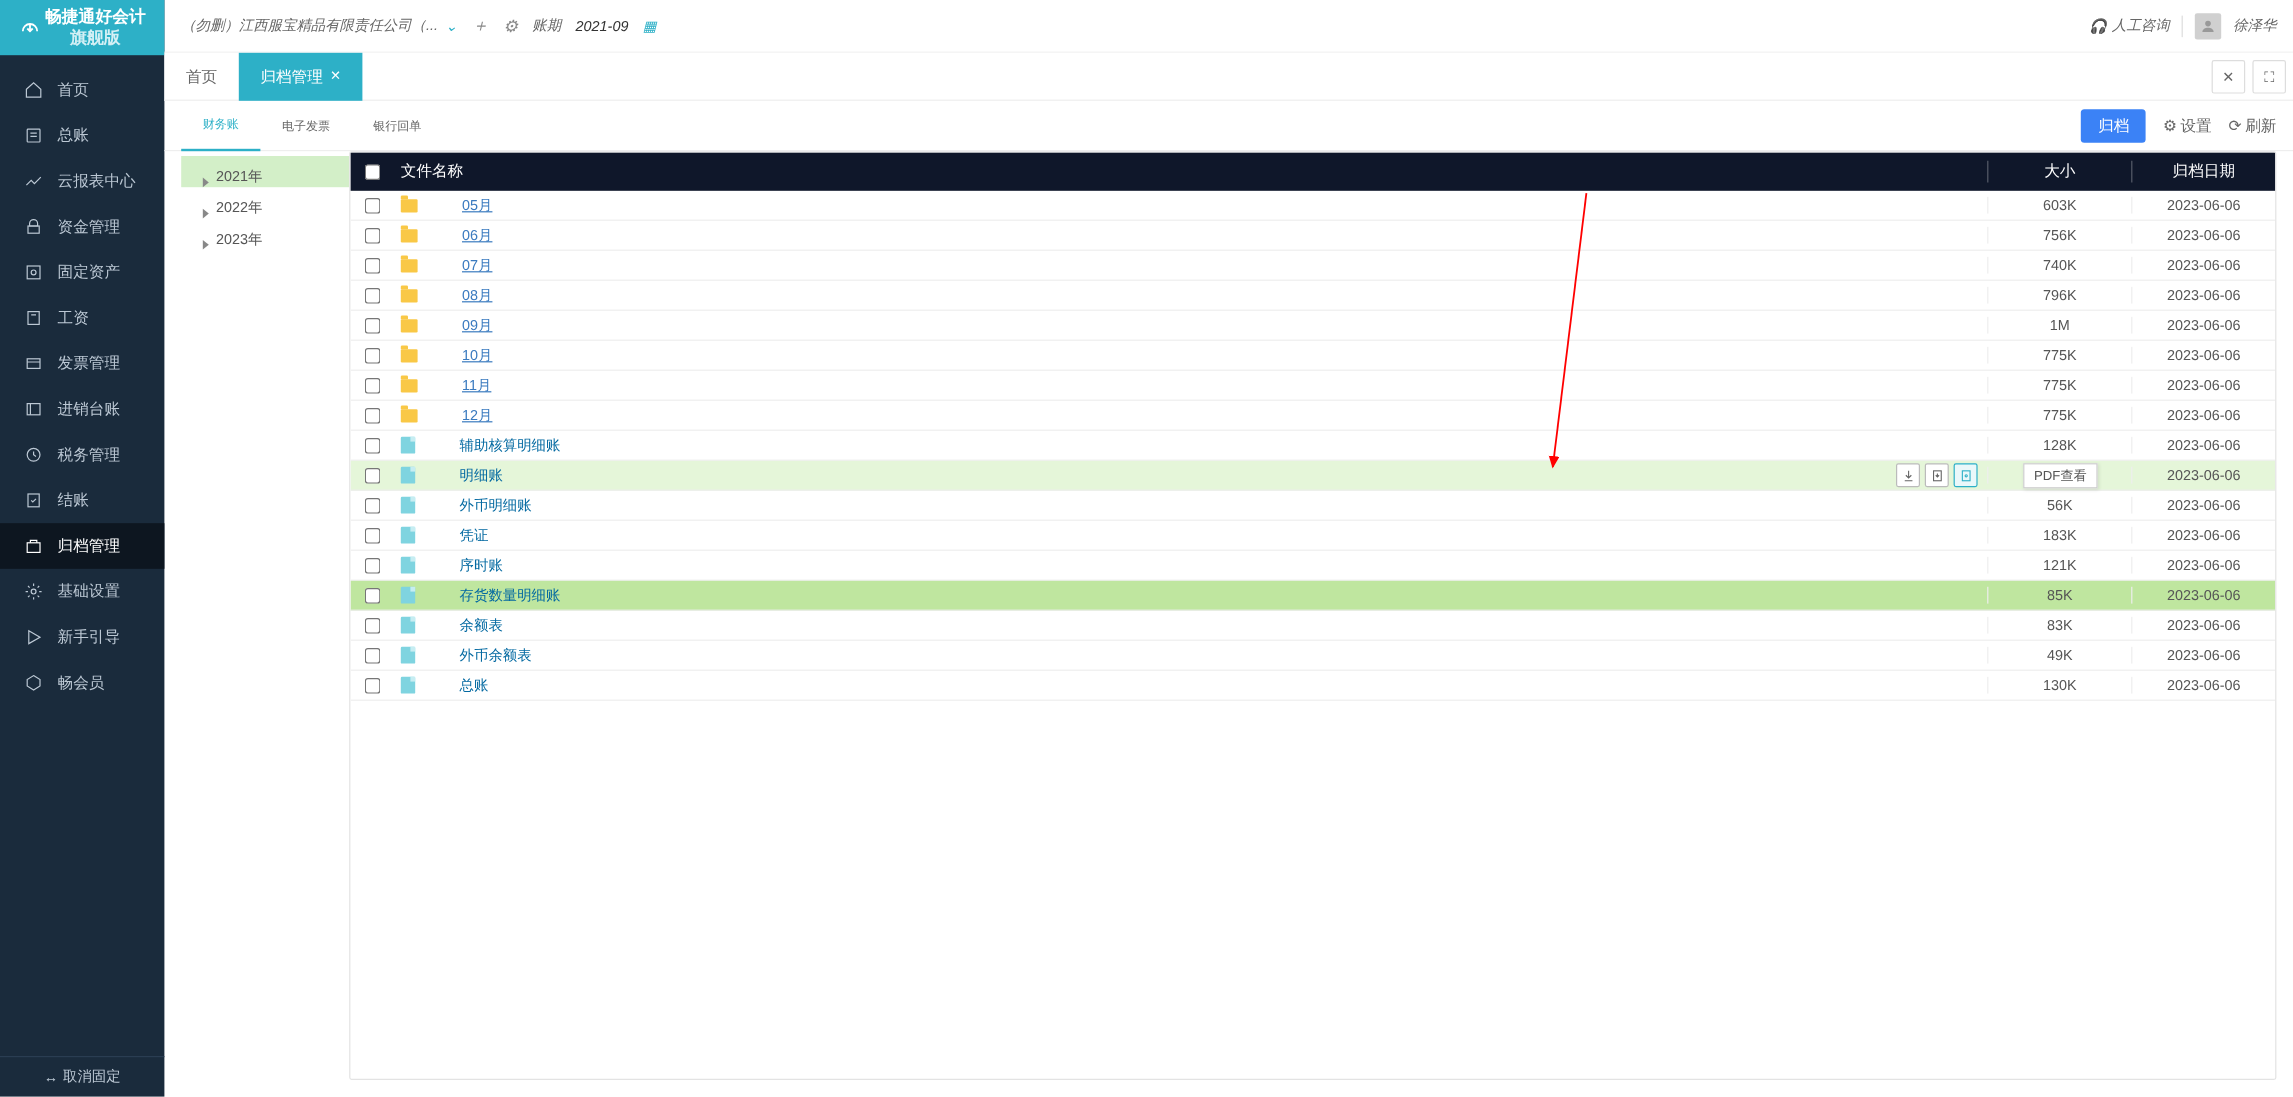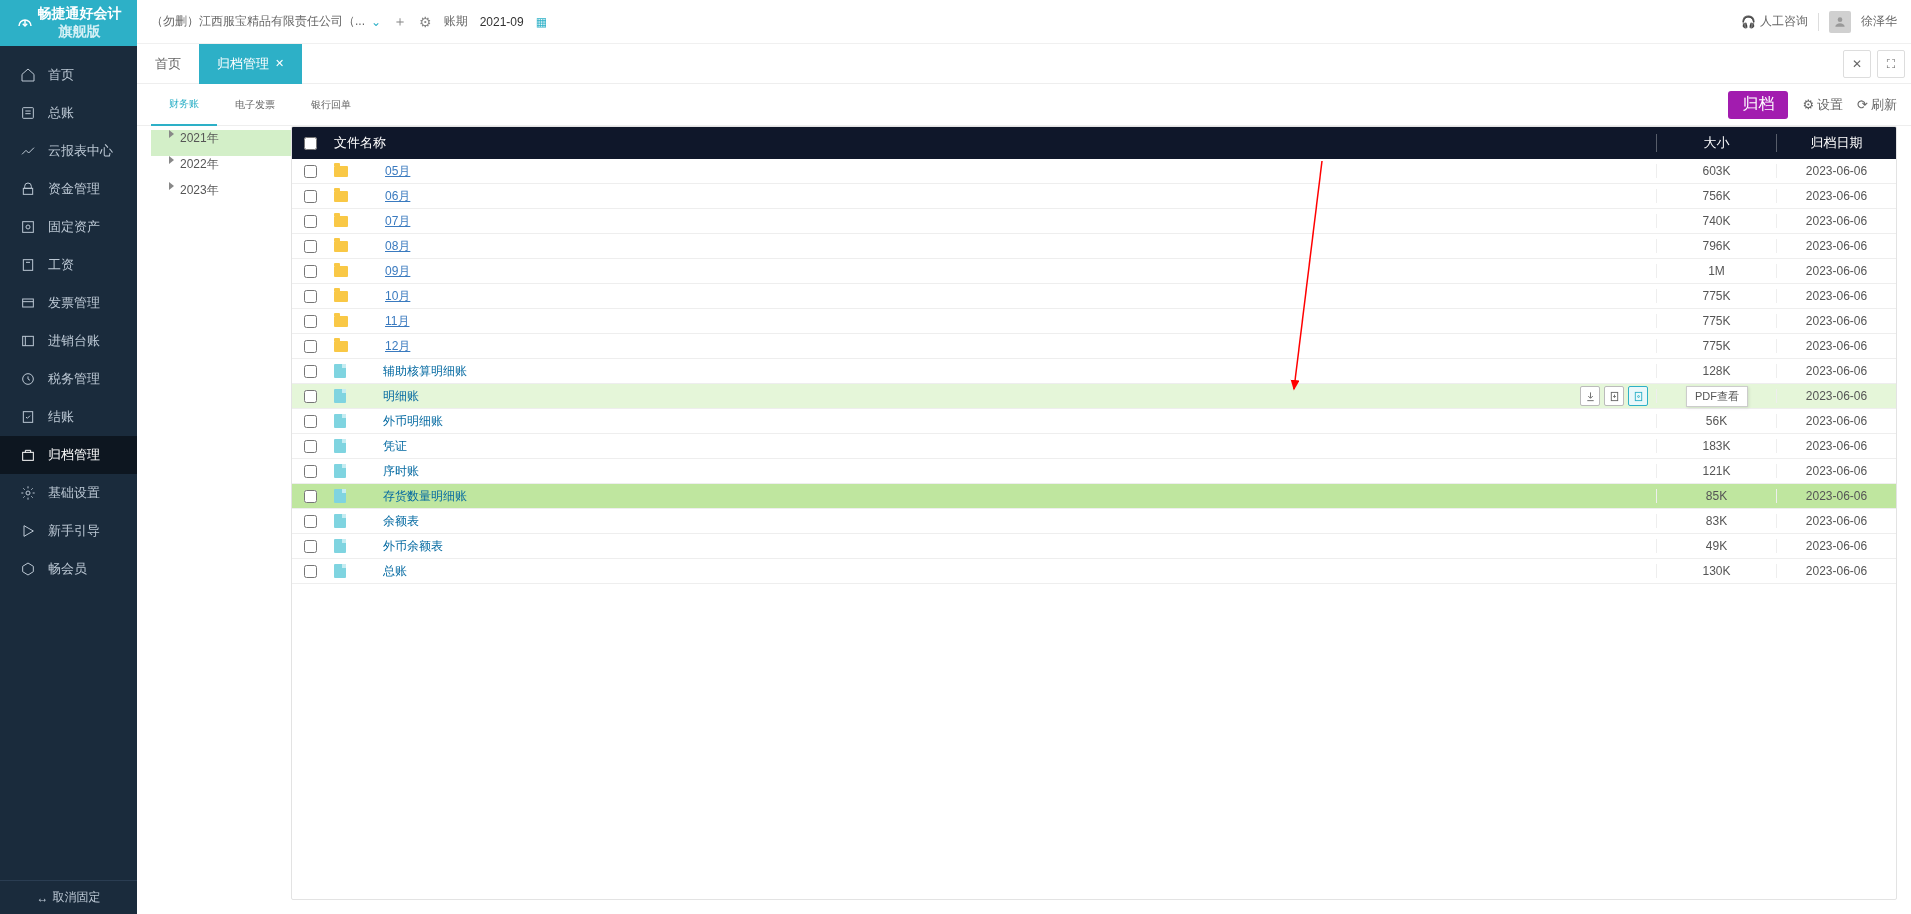--- a/index.html
+++ b/index.html
@@ -14,21 +14,21 @@
 .nav-item{height:38px;display:flex;align-items:center;padding-left:20px;gap:12px;cursor:pointer;font-size:13px;}
 .nav-item.active{background:#0d1620;color:#fff;}
 .nav-icon{width:16px;height:16px;display:inline-flex;align-items:center;justify-content:center;}
 .nav-icon svg{width:16px;height:16px;fill:none;stroke:currentColor;stroke-width:1.5;}
 .sidebar-foot{height:34px;display:flex;align-items:center;justify-content:center;gap:4px;font-size:12px;cursor:pointer;border-top:1px solid #2a3d52;}
 
 
 .main{flex:1;display:flex;flex-direction:column;min-width:0;}
 
 
-.topbar{height:44px;display:flex;align-items:center;padding:0 14px;gap:12px;color:#666;font-size:12px;border-bottom:1px solid #f0f0f0;}
+.topbar{height:44px;display:flex;align-items:center;padding:0 14px;gap:12px;color:#666;font-size:12px;border-bottom:1px solid #f0f0f0;font-style:italic;}
 .company-sel{display:flex;align-items:center;gap:6px;cursor:pointer;}
 .company-sel .chev{color:#2db0c7;}
 .tb-icon{cursor:pointer;color:#888;font-size:14px;}
 .period-lbl{color:#666;}
 .period-val{color:#333;}
 .cal-icon{color:#2db0c7;}
 .tb-spacer{flex:1;}
 .tb-right{display:flex;align-items:center;gap:10px;}
 .consult{display:flex;align-items:center;gap:4px;cursor:pointer;}
 .avatar{width:22px;height:22px;background:#d0d0d0;border-radius:2px;display:flex;align-items:center;justify-content:center;}
@@ -40,29 +40,29 @@
 .tab-close{font-size:11px;}
 .tabsbar-spacer{flex:1;}
 .tabsbar-ctrl{width:28px;height:28px;border:1px solid #ddd;border-radius:2px;margin-right:6px;display:flex;align-items:center;justify-content:center;cursor:pointer;color:#666;}
 
 
 .content{flex:1;display:flex;flex-direction:column;min-height:0;}
 .subtabs-row{height:42px;display:flex;align-items:center;padding:0 14px;border-bottom:1px solid #eee;}
 .subtab{height:42px;padding:0 18px;display:flex;align-items:center;cursor:pointer;font-size:10px;color:#666;}
 .subtab.active{color:#2db0c7;border-bottom:2px solid #2db0c7;}
 .subtabs-spacer{flex:1;}
-.btn-primary{background:#a21caf;color:#fff;border:none;height:28px;padding:0 14px;border-radius:3px;cursor:pointer;font-size:16px;}
+.btn-primary{background:#3b82f6;color:#fff;border:none;height:28px;padding:0 14px;border-radius:3px;cursor:pointer;font-size:13px;}
 .tool-link{display:flex;align-items:center;gap:3px;margin-left:14px;cursor:pointer;color:#666;font-size:13px;}
 
 
 .body{flex:1;display:flex;min-height:0;padding:0 14px 14px 14px;}
 
 
 .tree{width:140px;padding-top:4px;}
-.tree-item{height:26px;display:flex;align-items:flex-start;gap:6px;padding-left:18px;cursor:pointer;color:#555;}
+.tree-item{height:26px;display:flex;align-items:flex-end;gap:6px;padding-left:18px;cursor:pointer;color:#555;}
 .tree-item.selected{background:#d3efc8;}
 .tree-caret{width:0;height:0;border-top:4px solid transparent;border-bottom:4px solid transparent;border-left:5px solid #888;}
 
 
 .table-wrap{flex:1;display:flex;flex-direction:column;border:1px solid #e3e3e3;border-radius:2px;overflow:hidden;position:relative;}
 .thead{display:flex;background:#0f172a;color:#fff;height:32px;align-items:center;font-size:13px;}
 .th-cb{width:36px;display:flex;justify-content:center;}
 .th-name{flex:1;padding-left:6px;}
 .th-size{width:120px;text-align:center;border-left:1px solid rgba(255,255,255,.3);}
 .th-date{width:120px;text-align:center;border-left:1px solid rgba(255,255,255,.3);}

